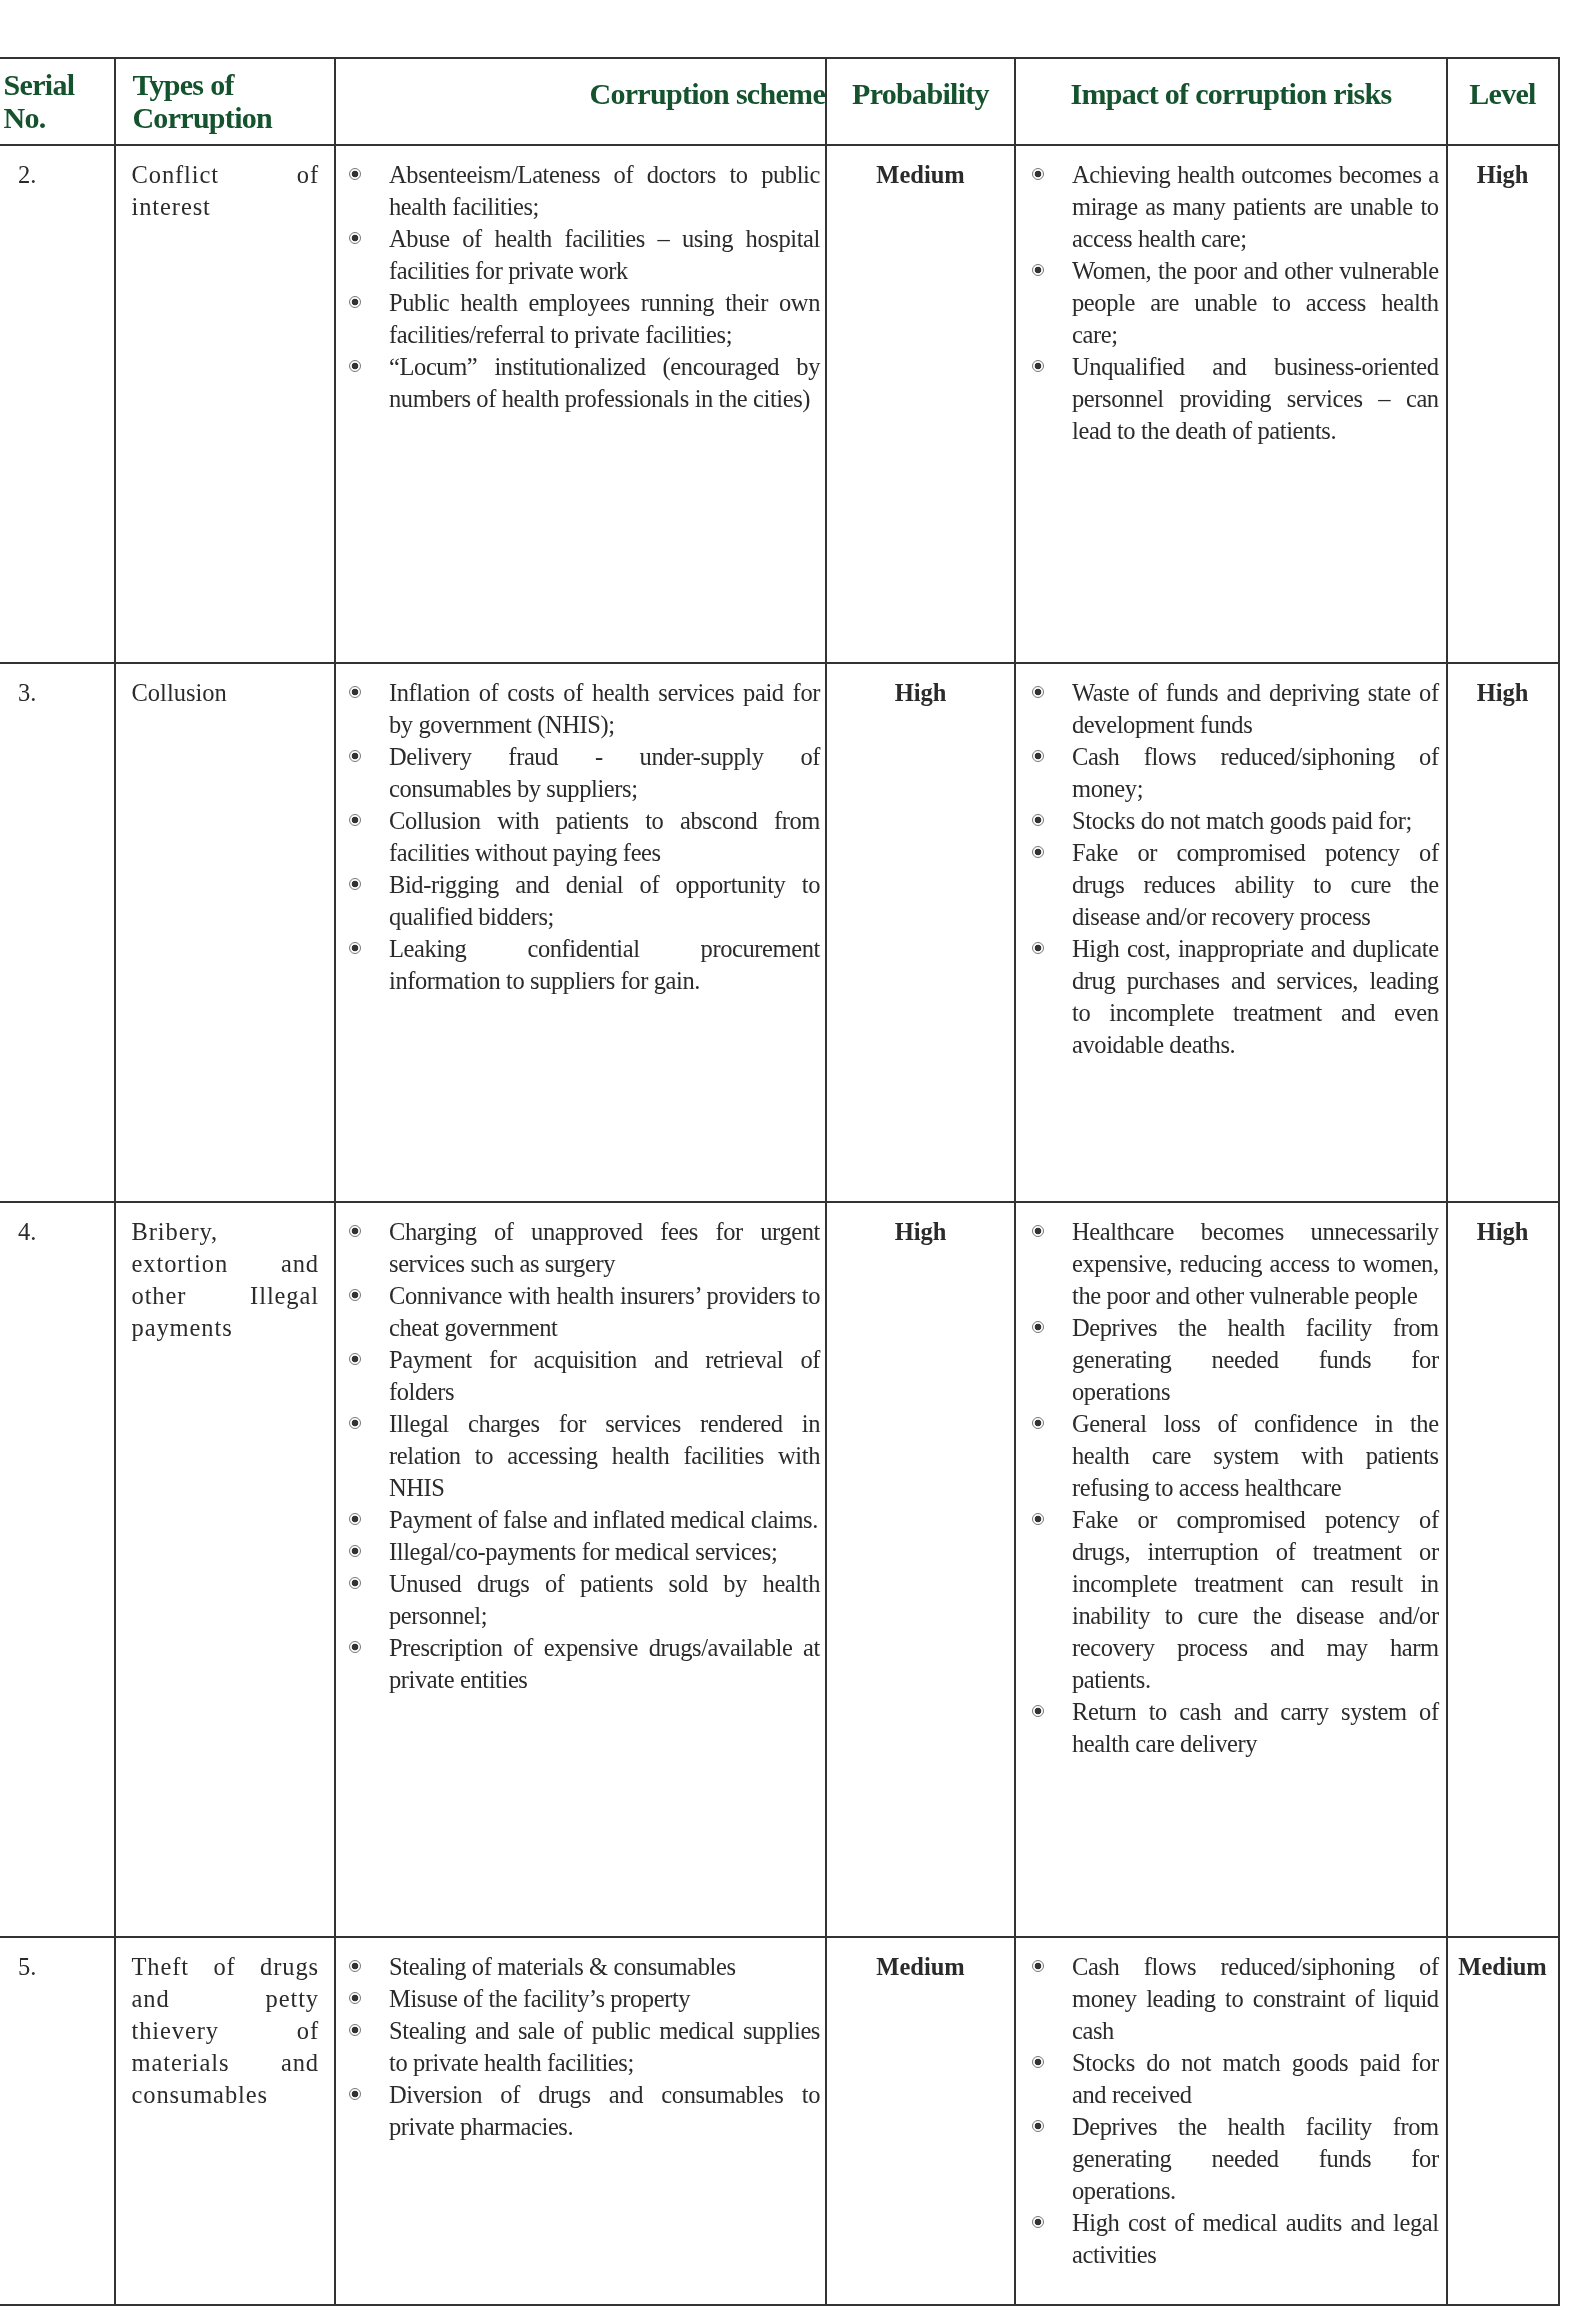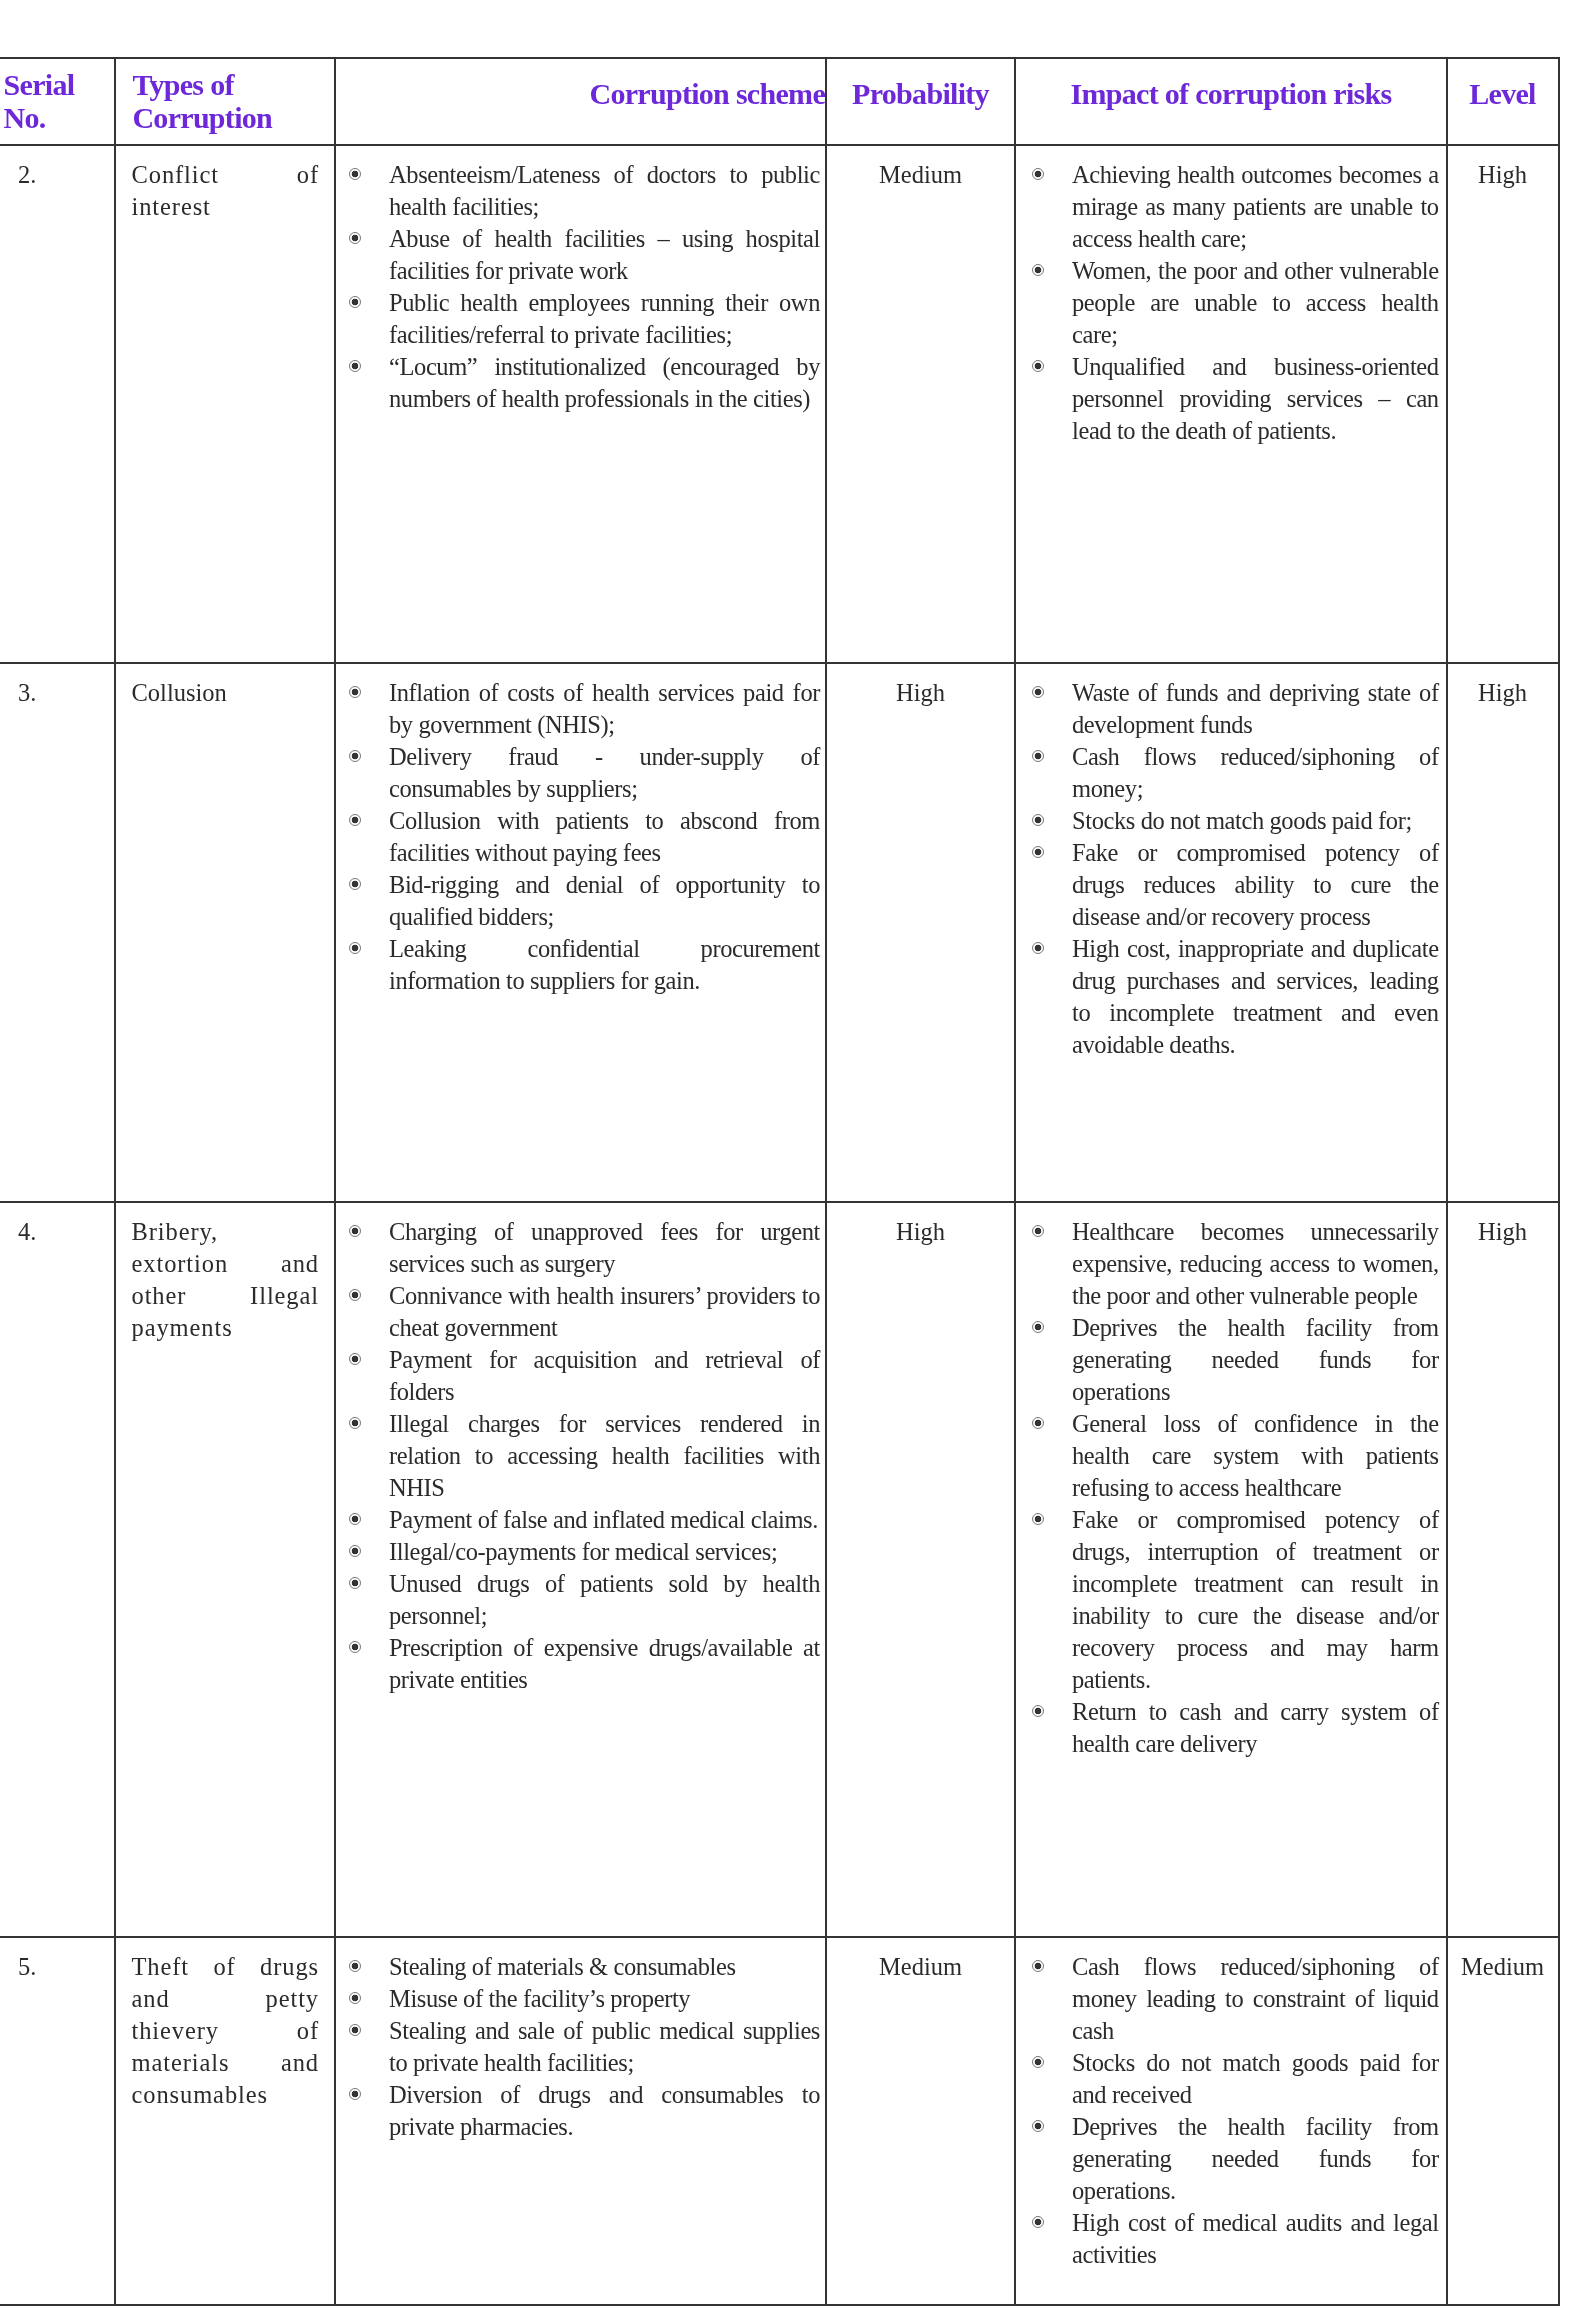--- a/index.html
+++ b/index.html
@@ -35,21 +35,21 @@
   .cell {
     box-sizing: border-box;
     border-left: 2.7px solid #333333;
     position: relative;
   }
   .cell.c1 { border-left: none; }
   .header .cell {
     font-weight: bold;
     font-size: 30px;
     line-height: 33px;
-    color: #6d28d9;
+    color: #14532d;
     padding-top: 9px;
     letter-spacing: -0.7px;
   }
   .header .c1 { padding-left: 3.6px; }
   .header .c2 { padding-left: 16.4px; }
   .header .c3 { text-align: right; padding-top: 18px; }
   .header .c4 { text-align: center; padding-top: 18px; }
   .header .c5 { text-align: center; padding-top: 18px; }
   .header .c6 { text-align: center; padding-top: 18px; }
 
@@ -58,21 +58,21 @@
     line-height: 32px;
     padding-top: 12.7px;
   }
   .serial { padding-left: 18px; }
   .type {
     padding-left: 15.5px;
     padding-right: 15px;
     text-align: justify;
     letter-spacing: 0.9px;
   }
-  .center { text-align: center; }
+  .center { text-align: center; font-weight: bold; }
 
   ul.bullets {
     list-style: none;
     margin: 0;
     padding: 0;
   }
   ul.bullets li {
     position: relative;
     text-align: justify;
     letter-spacing: -0.4px;

